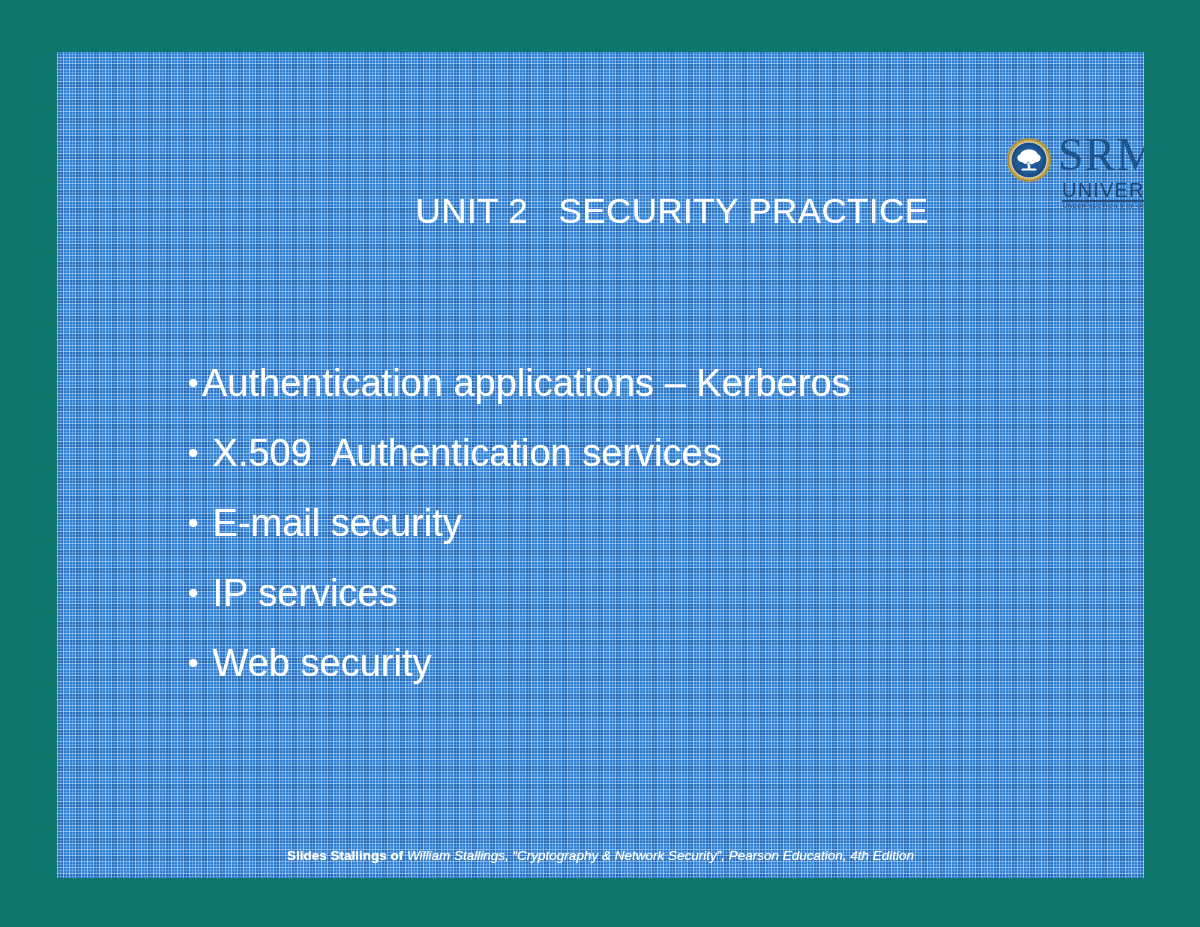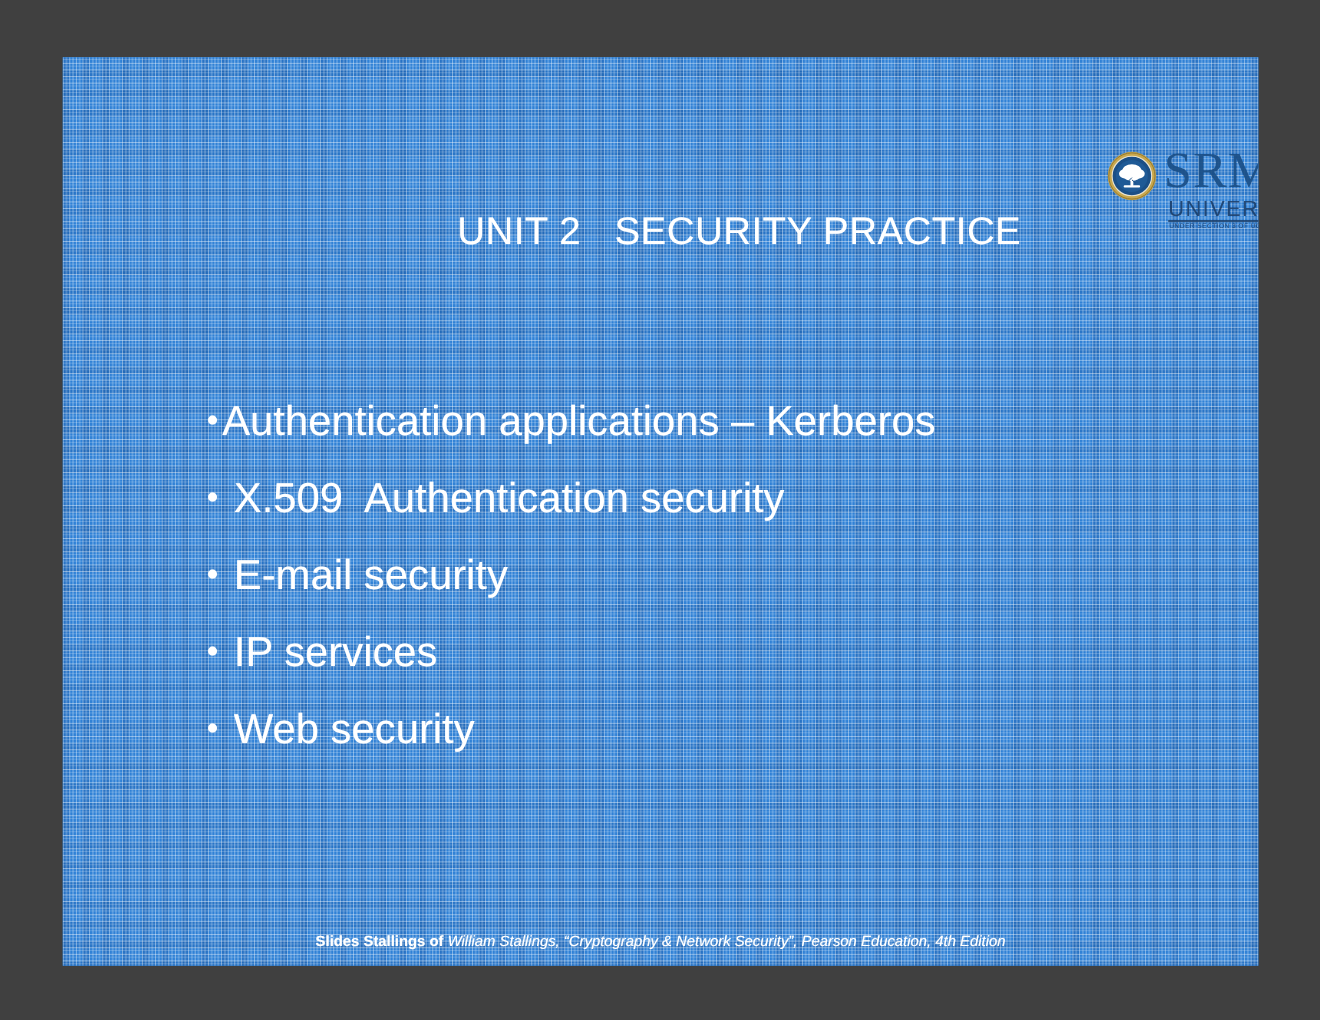--- a/index.html
+++ b/index.html
@@ -11,21 +11,21 @@
     overflow: hidden;
   }
   body {
     font-family: "Liberation Sans", sans-serif;
   }
 
   #page {
     position: relative;
     width: 1200px;
     height: 927px;
-    background: #404040;
+    background: #0f766e;
   }
 
   
   #slide {
     position: absolute;
     left: 57px;
     top: 52px;
     width: 1087px;
     height: 826px;
     background-color: #2f81d6;
@@ -229,21 +229,21 @@
 
       <div id="bullets">
 
         <div class="bullet-row">
           <span class="bullet-mark">•</span>
           <span class="bullet-text">Authentication applications – Kerberos</span>
         </div>
 
         <div class="bullet-row">
           <span class="bullet-mark">•</span>
-          <span class="bullet-text"> X.509  Authentication security</span>
+          <span class="bullet-text"> X.509  Authentication services</span>
         </div>
 
         <div class="bullet-row">
           <span class="bullet-mark">•</span>
           <span class="bullet-text"> E-mail security</span>
         </div>
 
         <div class="bullet-row">
           <span class="bullet-mark">•</span>
           <span class="bullet-text"> IP services</span>

